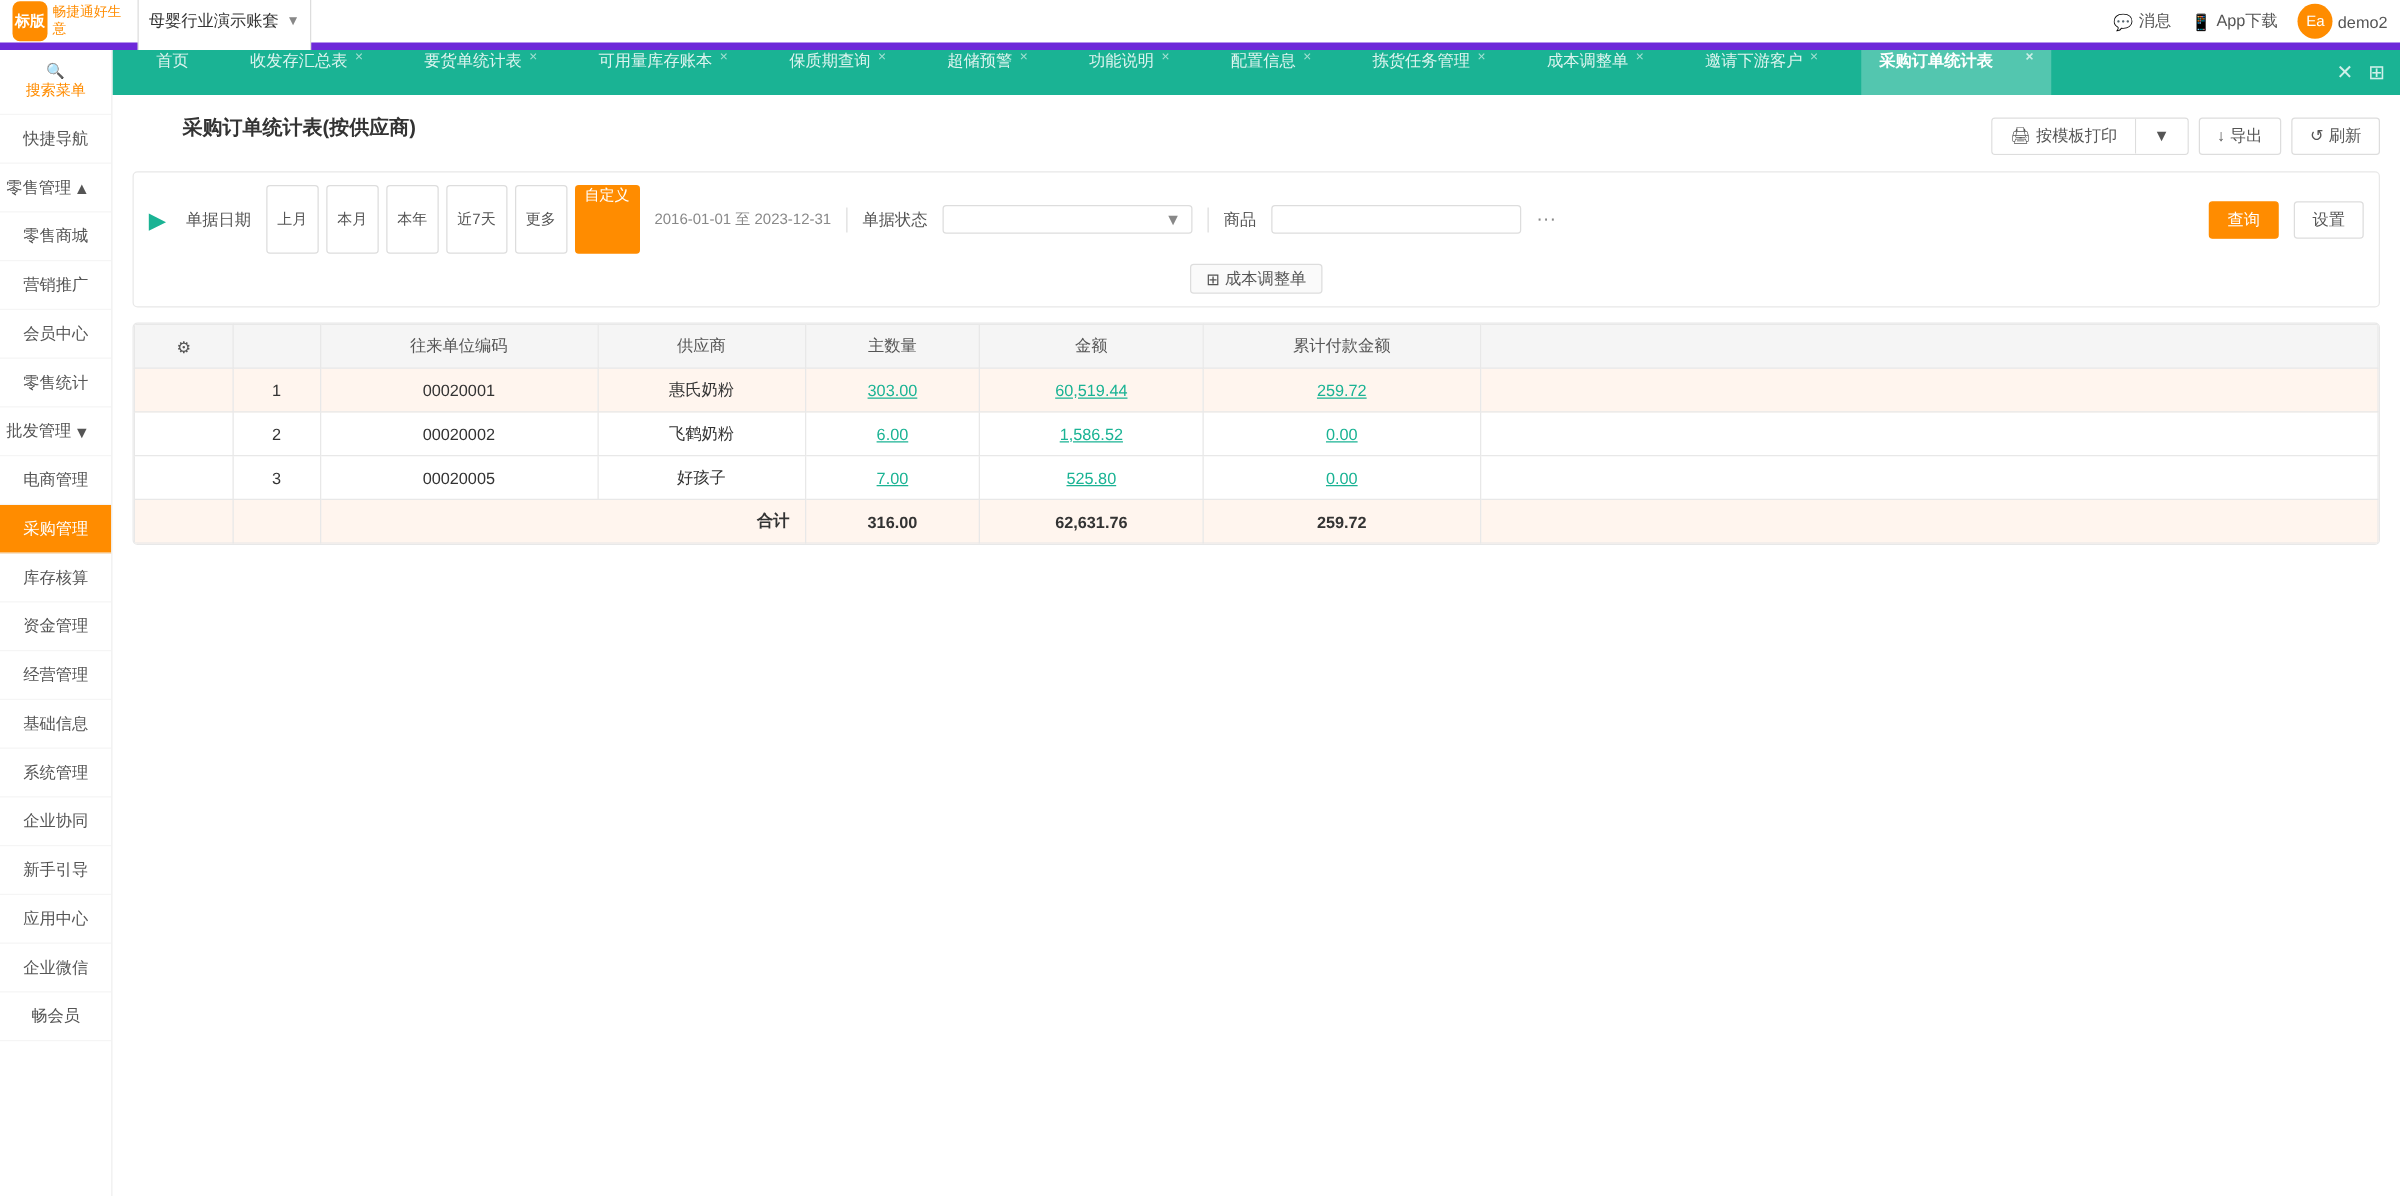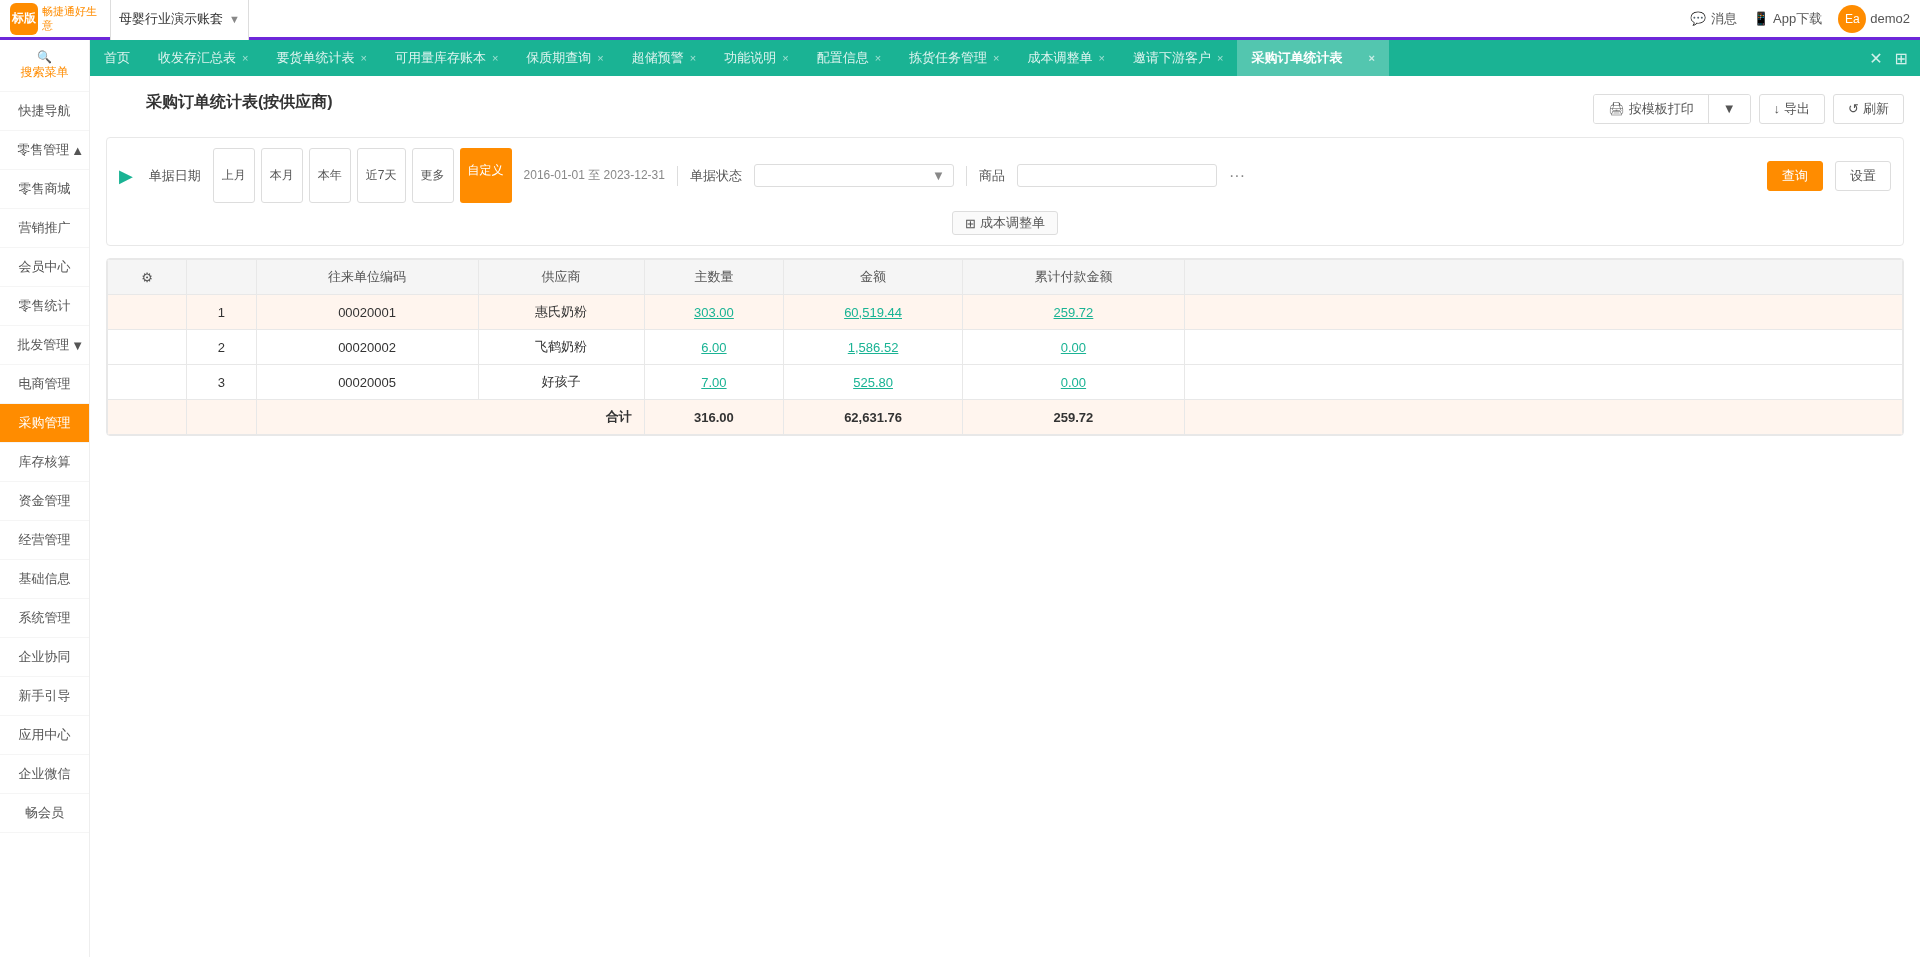--- a/index.html
+++ b/index.html
@@ -1,53 +1,53 @@
 <!DOCTYPE html>
 <html><head>
   <meta charset="utf-8">
   <style>
     * { box-sizing: border-box; margin: 0; padding: 0; }
     body { font-family: 'Microsoft YaHei', Arial, sans-serif; font-size: 13px; background: #f5f5f5; overflow: hidden; height: 957px; }
 
     
     .app-container { display: flex; flex-direction: column; height: 957px; }
-    .top-bar { display: flex; align-items: center; background: #fff; height: 40px; border-bottom: 3px solid #6d28d9; padding: 0 10px; }
+    .top-bar { display: flex; align-items: center; background: #fff; height: 40px; border-bottom: 6px solid #6d28d9; padding: 0 10px; }
     .logo-area { display: flex; align-items: center; width: 90px; }
     .logo-icon { width: 32px; height: 32px; background: #ff8c00; border-radius: 6px; display: flex; align-items: center; justify-content: center; color: #fff; font-size: 12px; font-weight: bold; }
     .logo-text { font-size: 11px; color: #ff8c00; margin-left: 4px; line-height: 1.2; }
     .workspace-selector { display: flex; align-items: center; font-size: 13px; color: #333; margin-left: 10px; cursor: pointer; border: 1px solid #ddd; border-radius: 4px; padding: 18px 8px; background: #fff; }
     .workspace-selector .arrow { margin-left: 6px; color: #888; font-size: 11px; }
     .top-bar-right { margin-left: auto; display: flex; align-items: center; gap: 16px; }
     .top-bar-btn { display: flex; align-items: center; gap: 4px; color: #555; font-size: 13px; cursor: pointer; }
     .user-avatar { width: 28px; height: 28px; border-radius: 50%; background: #ff8c00; display: flex; align-items: center; justify-content: center; color: #fff; font-size: 12px; }
 
     
     .main-area { display: flex; flex: 1; overflow: hidden; }
 
     
     .sidebar { width: 90px; background: #fff; border-right: 1px solid #eee; display: flex; flex-direction: column; overflow-y: auto; }
     .sidebar-item { padding: 10px 5px; text-align: center; cursor: pointer; font-size: 13px; color: #555; border-bottom: 1px solid #f5f5f5; }
     .sidebar-item.active { background: #ff8c00; color: #fff; }
-    .sidebar-item.has-arrow { display: flex; align-items: center; justify-content: flex-end; gap: 2px; }
+    .sidebar-item.has-arrow { display: flex; align-items: center; justify-content: flex-start; gap: 2px; }
 
     
     .content-area { flex: 1; display: flex; flex-direction: column; overflow: hidden; }
     .tab-ctrl-btn { cursor: pointer; color: #888; font-size: 14px; padding: 2px 4px; }
 
     
     .page-content { flex: 1; overflow: auto; background: #fff; padding: 16px; }
     .page-title { font-size: 16px; font-weight: bold; color: #333; margin-bottom: 12px; }
 
     
     .filter-area { background: #fff; border: 1px solid #e8e8e8; border-radius: 4px; padding: 10px 12px; margin-bottom: 12px; }
     .filter-row { display: flex; align-items: center; gap: 12px; flex-wrap: wrap; }
     .filter-label { color: #555; font-size: 13px; white-space: nowrap; }
     .date-btns { display: flex; gap: 6px; }
     .date-btn { padding: 18px 8px; border: 1px solid #ddd; border-radius: 3px; font-size: 12px; cursor: pointer; color: #555; background: #fff; }
-    .date-range-badge { background: #ff8c00; color: #fff; padding: 14px 8px; border-radius: 3px; font-size: 12px; cursor: pointer; }
+    .date-range-badge { background: #ff8c00; color: #fff; padding: 0 8px; border-radius: 3px; font-size: 12px; cursor: pointer; }
     .date-range-text { font-size: 12px; color: #888; }
     .filter-select { display: flex; align-items: center; border: 1px solid #ddd; border-radius: 3px; padding: 3px 8px; font-size: 13px; color: #555; background: #fff; cursor: pointer; min-width: 180px; }
     .filter-select .arrow { margin-left: auto; color: #888; }
     .filter-input { border: 1px solid #ddd; border-radius: 3px; padding: 3px 8px; font-size: 13px; color: #555; min-width: 200px; }
     .filter-expand-row { display: flex; justify-content: center; margin-top: 8px; }
     .expand-btn { display: flex; align-items: center; gap: 4px; color: #555; font-size: 13px; cursor: pointer; padding: 2px 12px; border: 1px solid #ddd; border-radius: 3px; background: #fafafa; }
     .filter-toggle { color: #1ab394; cursor: pointer; font-size: 18px; margin-right: 4px; }
     .filter-separator { width: 1px; height: 20px; background: #ddd; }
     .action-btn { padding: 5px 14px; border-radius: 3px; font-size: 13px; cursor: pointer; border: 1px solid #ddd; background: #fff; color: #555; display: flex; align-items: center; gap: 4px; }
     .action-btn.primary { background: #ff8c00; color: #fff; border-color: #ff8c00; }
@@ -63,21 +63,21 @@
     .data-table .num-link { color: #1ab394; text-decoration: underline; cursor: pointer; }
     .table-footer { background: #fff8f0; }
     .table-footer td { font-weight: bold; color: #333; border: 1px solid #e8e8e8; padding: 8px 12px; text-align: center; }
     .table-wrapper { border: 1px solid #e8e8e8; border-radius: 4px; overflow: hidden; }
 
     .page-header { display: flex; align-items: center; justify-content: space-between; margin-bottom: 12px; margin-left: 40px; }
     .page-actions { display: flex; gap: 8px; align-items: center; }
 
     
     .nav-tab-bar { background: #1ab394; display: flex; align-items: center; height: 36px; }
-    .nav-tab { padding: 0 14px; height: 36px; display: inline-flex; align-items: center; font-size: 13px; color: rgba(255,255,255,0.85); cursor: pointer; position: relative; }
+    .nav-tab { padding: 0 14px; height: 36px; display: inline-flex; font-size: 13px; color: rgba(255,255,255,0.85); cursor: pointer; position: relative; margin-left: 21px; }
     .nav-tab.active { background: rgba(255,255,255,0.2); color: #fff; }
     .nav-tab .close-x { margin-left: 6px; font-size: 11px; opacity: 0.7; cursor: pointer; }
   </style>
 </head>
 <body>
 
 <div class="app-container">
 
   <div class="top-bar">
     <div class="logo-area">

